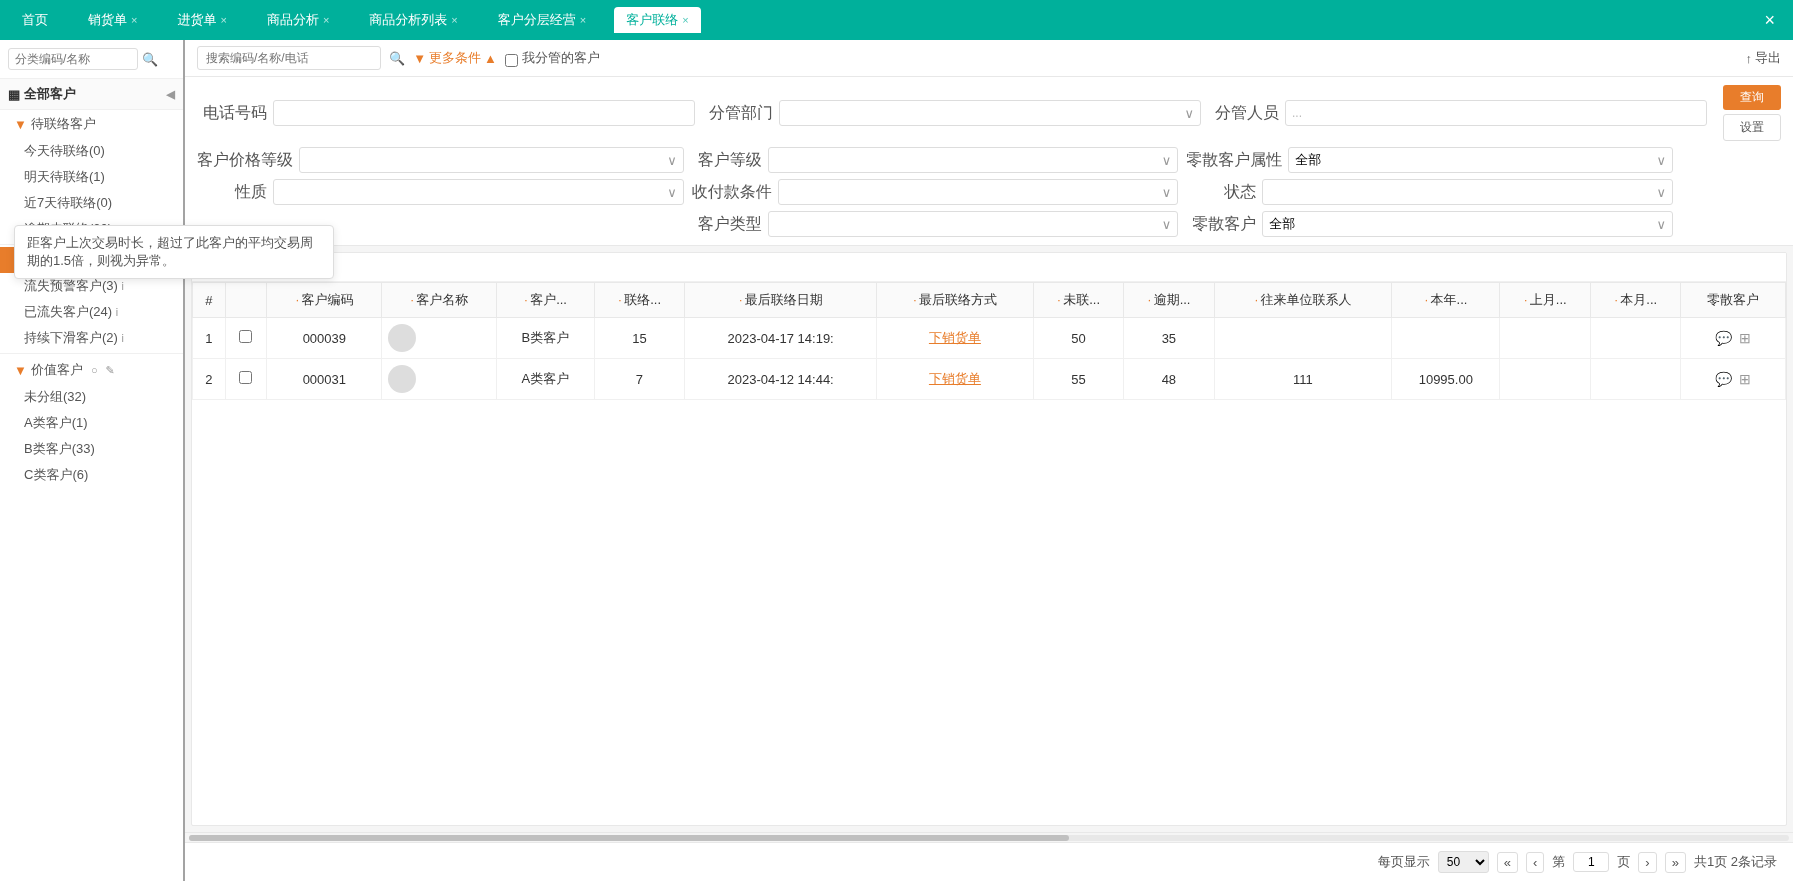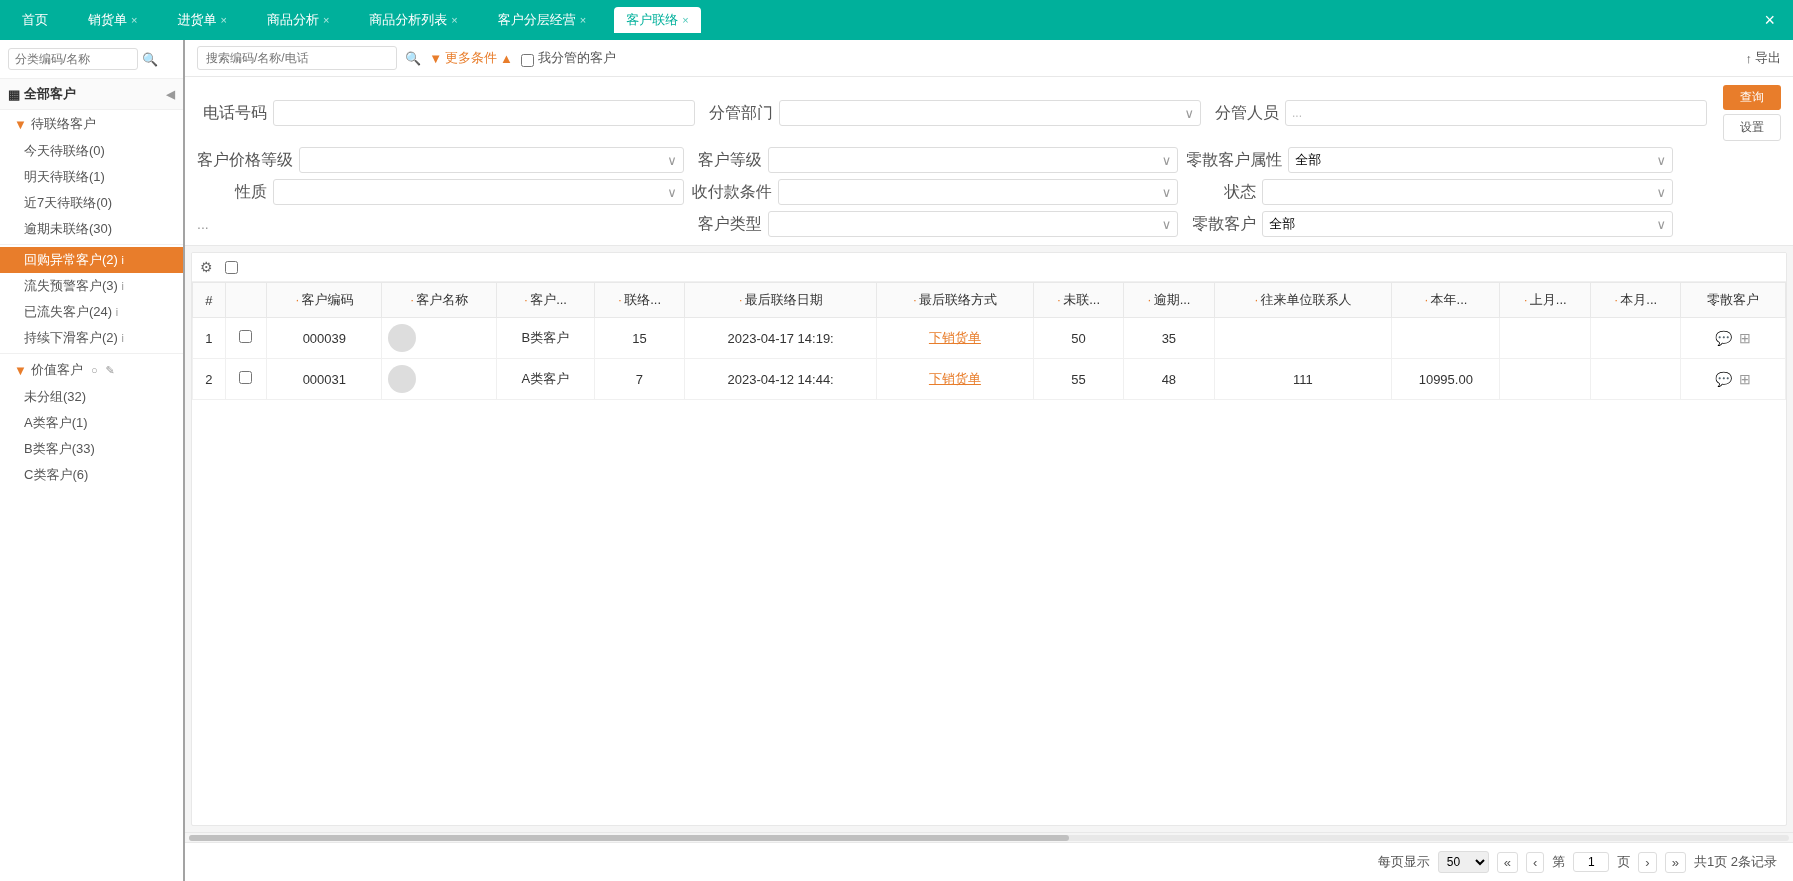--- a/index.html
+++ b/index.html
@@ -132,21 +132,21 @@
       padding: 6px 12px;
       display: flex;
       align-items: center;
       gap: 8px;
       border-bottom: 1px solid #e8e8e8;
     }
     .filter-search-input {
       border: 1px solid #ddd;
       border-radius: 3px;
       padding: 4px 8px;
-      width: 200px;
+      width: 184px;
       font-size: 12px;
       outline: none;
     }
     .filter-search-btn { color: #999; cursor: pointer; }
     .more-conditions {
       display: flex;
       align-items: center;
       gap: 3px;
       color: #e87d2b;
       cursor: pointer;
@@ -479,20 +479,23 @@
         <span>B类客户(33)</span>
       </div>
       <div class="sidebar-item">
         <span>C类客户(6)</span>
       </div>
     </div>
   </div>
 
   <div class="content-area">
 
+    <div class="tooltip-box">
+      <span>距客户上次交易时长，超过了此客户的平均交易周期的1.5倍，则视为异常。</span>
+    </div>
 
     <div class="filter-bar">
       <input class="filter-search-input" type="text" placeholder="搜索编码/名称/电话" style="">
       <span class="filter-search-btn">🔍</span>
       <div class="more-conditions">
         <span>▼</span>
         <span>更多条件</span>
         <span>▲</span>
       </div>
       <div class="my-customers">

